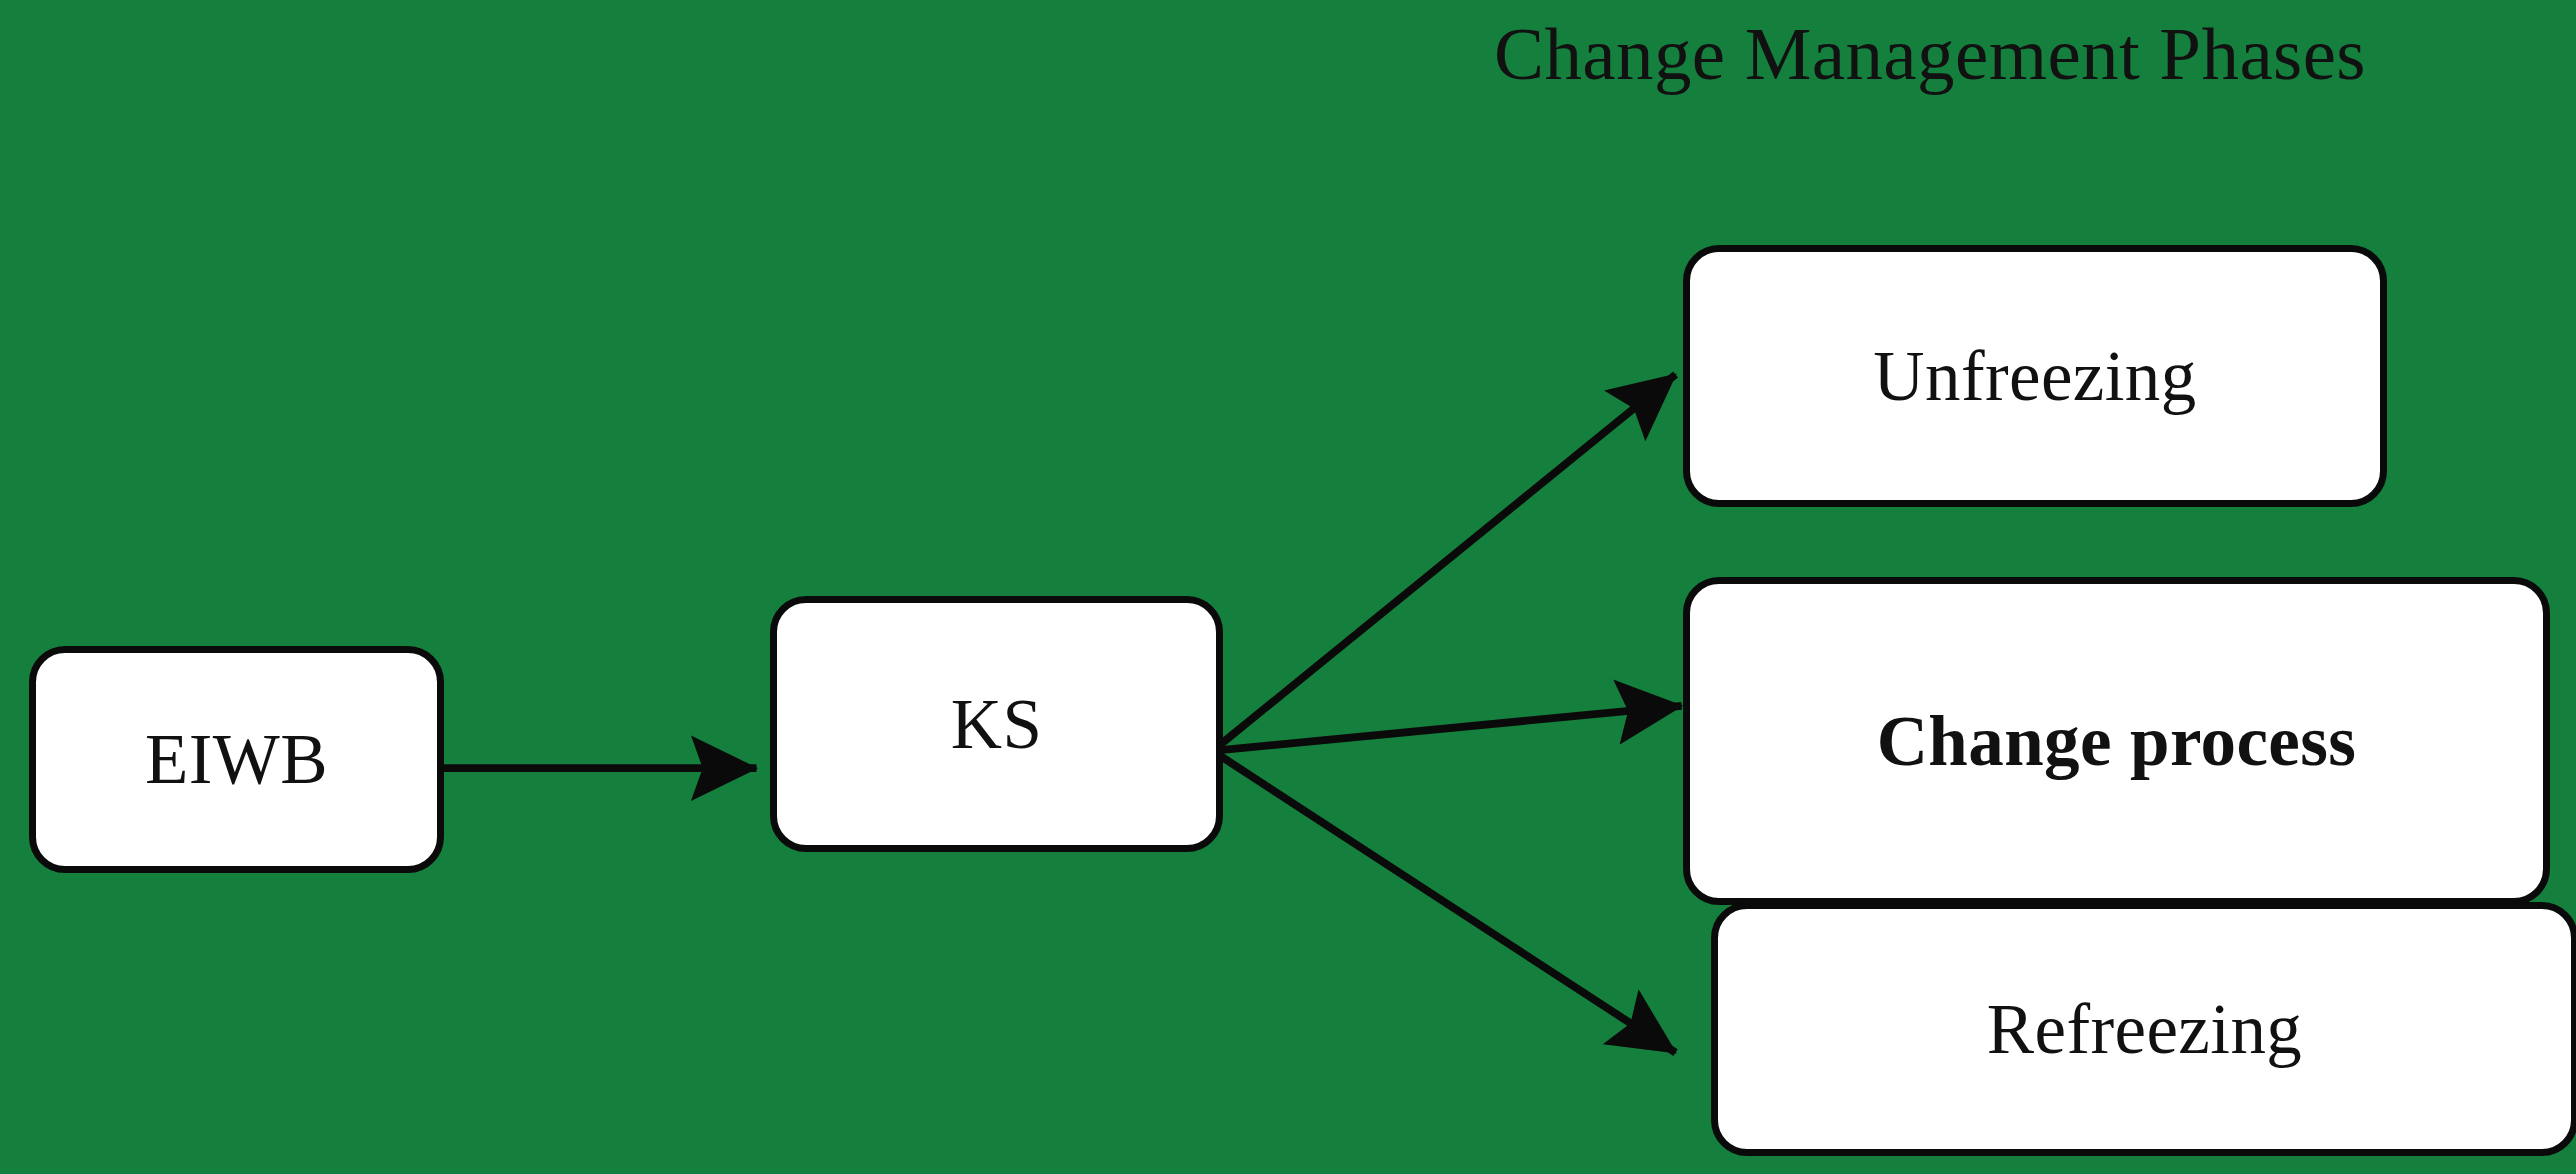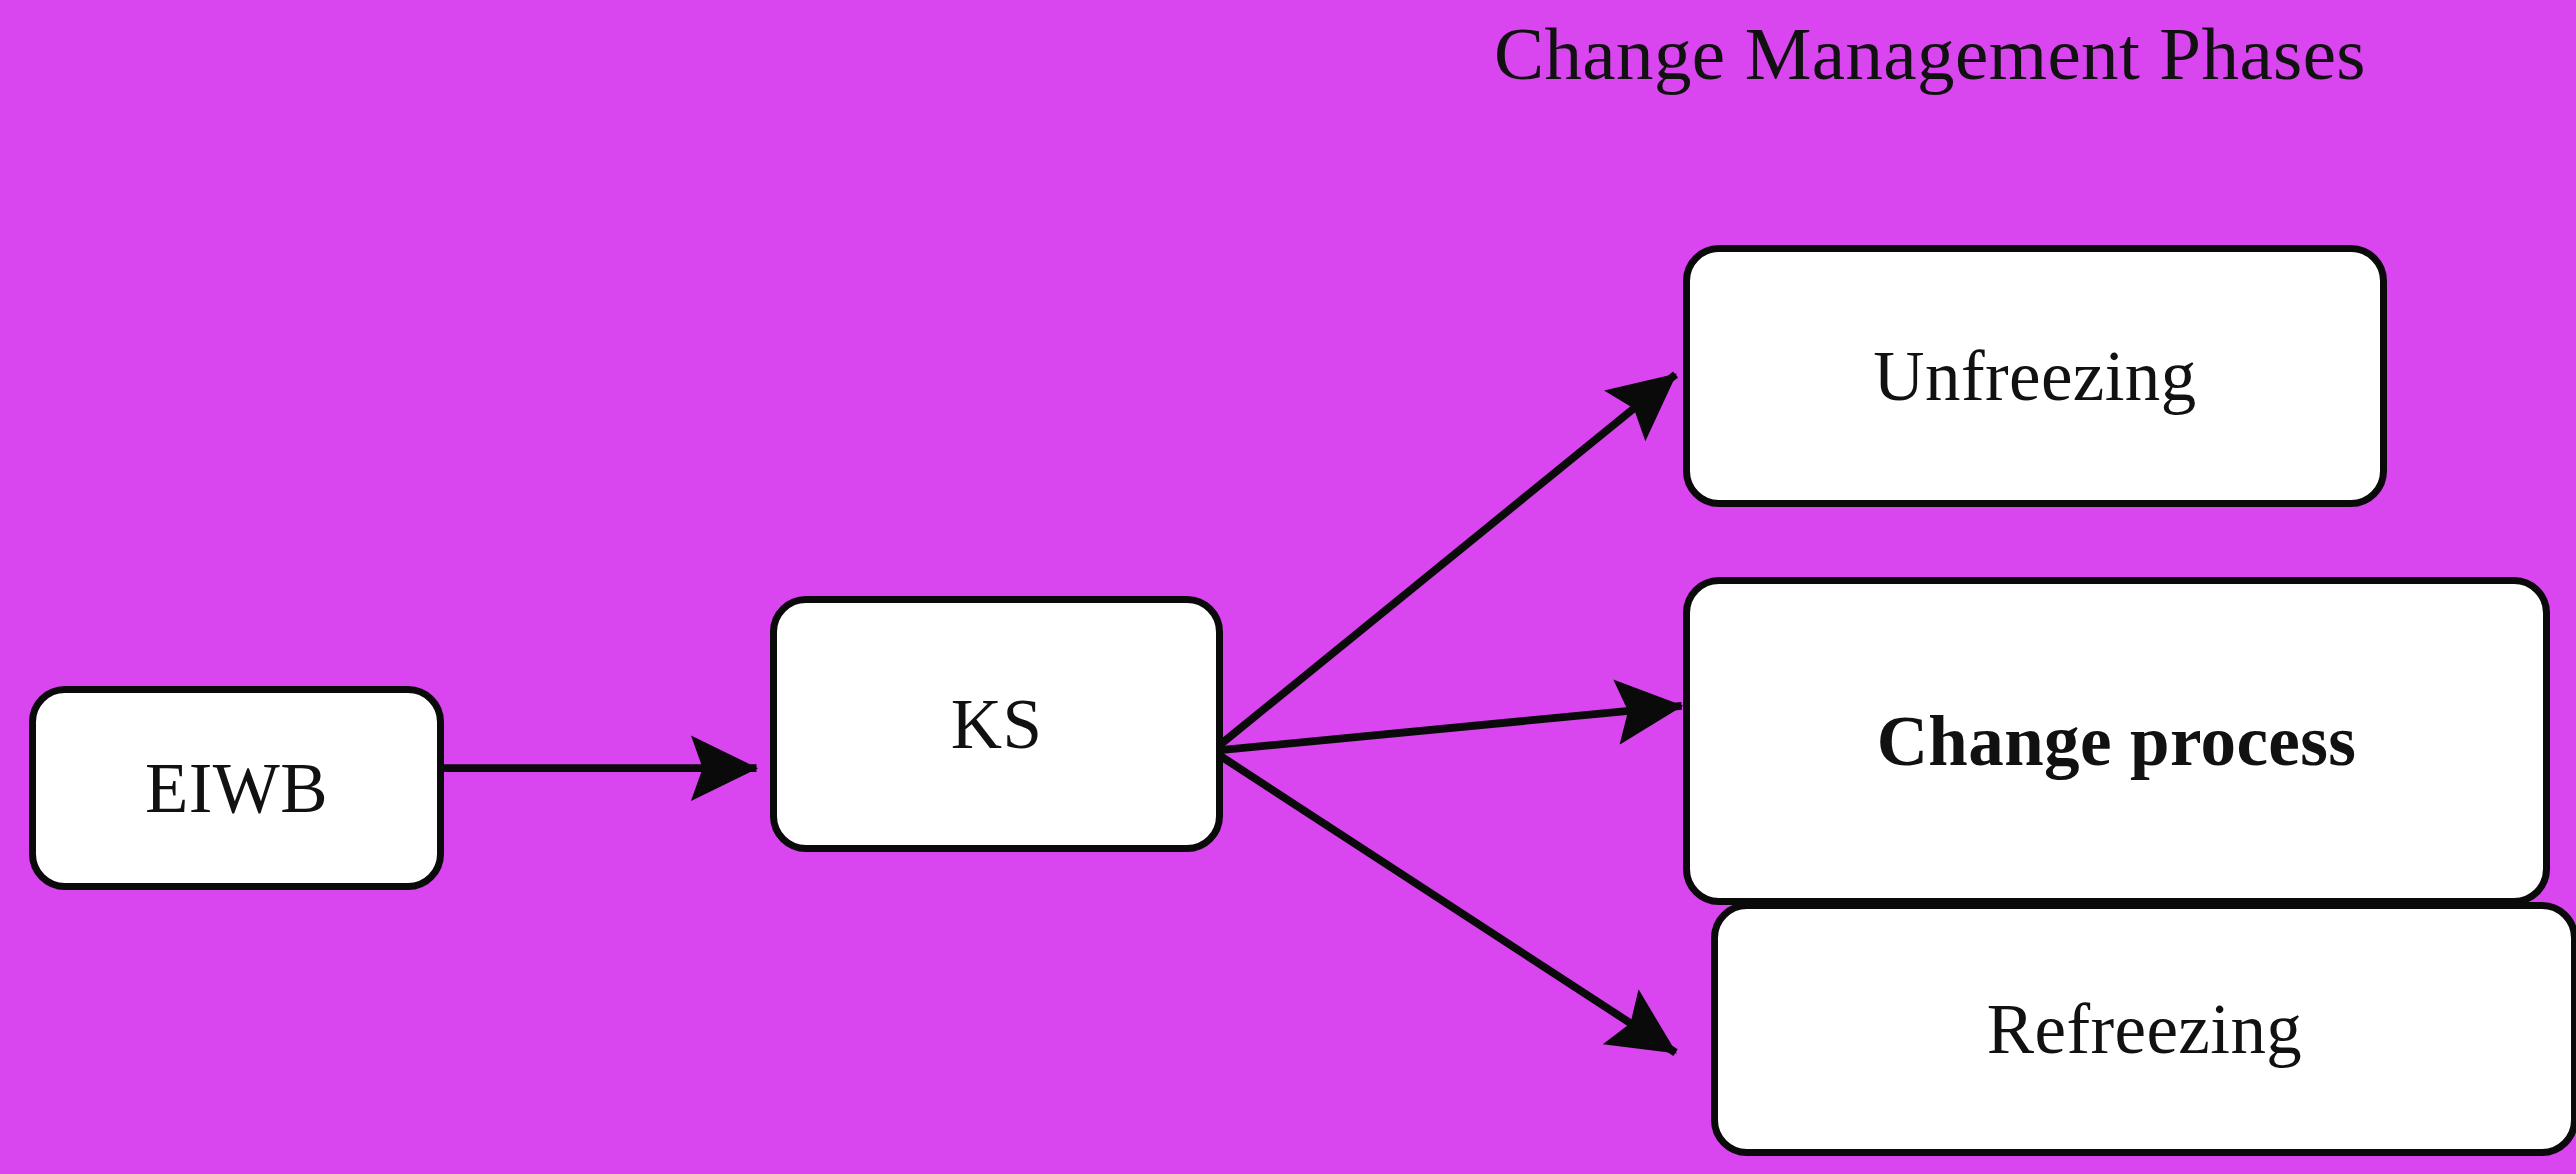--- a/index.html
+++ b/index.html
@@ -12,21 +12,21 @@
     width: 2576px;
     height: 1174px;
     overflow: hidden;
     font-family: "Liberation Serif", "DejaVu Serif", serif;
     color: #000000;
   }
   #canvas {
     position: relative;
     width: 2576px;
     height: 1174px;
-    background: #d946ef;
+    background: #15803d;
   }
   
   .diagram-title {
     position: absolute;
     left: 1353px;
     top: 15.6px;
     width: 1154px;
     text-align: center;
     font-family: "Liberation Serif", "DejaVu Serif", serif;
     font-size: 75px;
@@ -48,21 +48,21 @@
   }
   .node-label {
     font-family: "Liberation Serif", "DejaVu Serif", serif;
     font-size: 71px;
     line-height: 1.05;
     color: #111111;
     white-space: nowrap;
     text-align: center;
     letter-spacing: 0.4px;
   }
-  #node-eiwb      { left: 29px;   top: 646px;  width: 415px;  height: 204px; margin-top: 40px; }
+  #node-eiwb      { left: 29px;   top: 646px;  width: 415px;  height: 227px; }
   #node-ks        { left: 770px;  top: 596px;  width: 453px;  height: 256px; }
   #node-unfreezing     { left: 1683px; top: 245px;  width: 704px; height: 262px; }
   #node-change-process { left: 1683px; top: 577px;  width: 867px; height: 328px; font-weight: bold; }
   #node-refreezing     { left: 1683px; top: 902px; width: 867px; height: 254px; margin-left: 28px; }
 
   
   #connectors {
     position: absolute;
     left: 0;
     top: 0;

